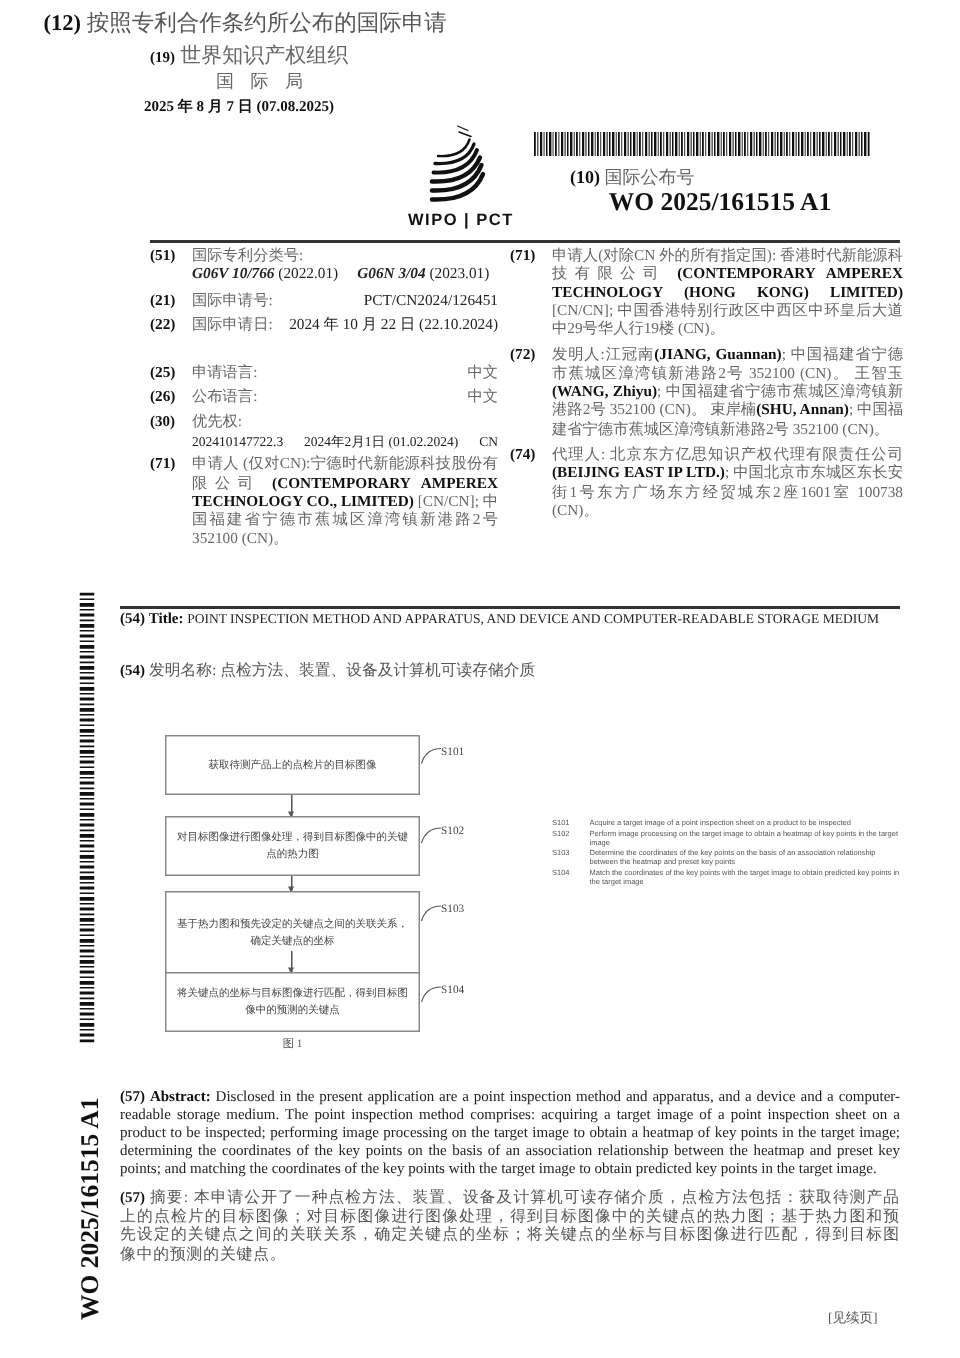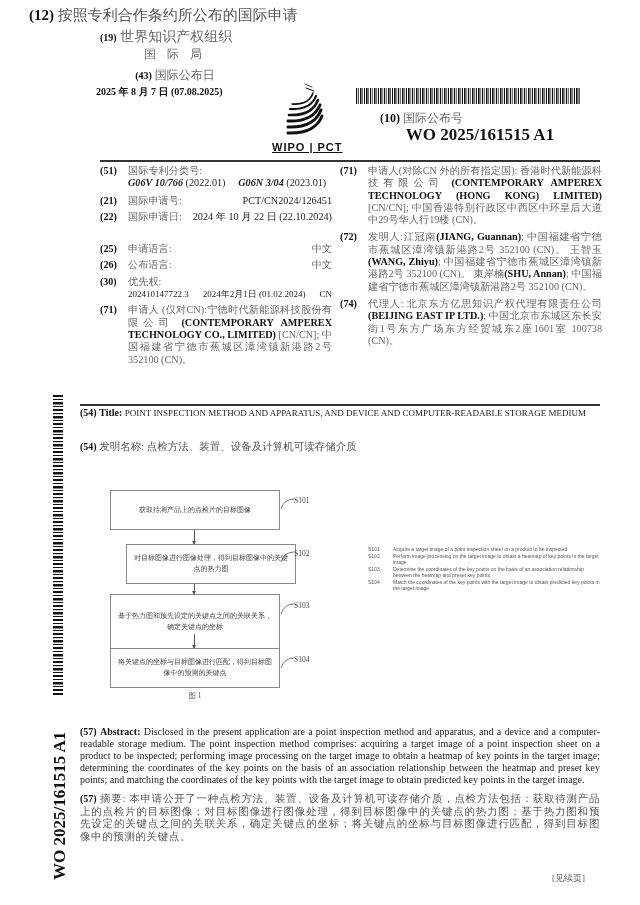--- a/index.html
+++ b/index.html
@@ -48,38 +48,37 @@
 <body>
 
 <div class="abs title12">
   <span class="b">(12)</span>
   <span>按照专利合作条约所公布的国际申请</span>
 </div>
 
 <div class="abs hdr-left">
   <div class="row" style="font-size:14px;"><span class="b" style="font-size:10px;">(19)</span> <span>世界知识产权组织</span></div>
   <div class="center" style="font-size:12px;letter-spacing:4px;">国 际 局</div>
-  <div class="center" style="margin-top:4px;font-size:12px;"><span class="b" style="font-size:10px;">(43)</span> <span>国际公布日</span></div>
   <div class="row b" style="font-size:10px;margin-top:1px;margin-left:-4px;">2025 年 8 月 7 日 (07.08.2025)</div>
 </div>
 
 <div class="abs logo">
   <svg width="90" height="78" viewBox="0 0 90 78">
     <g fill="none" stroke="#111" stroke-linecap="round">
       <path d="M18 55 Q45 56 52 38" stroke-width="3"></path>
       <path d="M18 49 Q44 50 51 32" stroke-width="3"></path>
       <path d="M18 43 Q43 44 50 27" stroke-width="3"></path>
       <path d="M19 37 Q42 38 48 22" stroke-width="2.6"></path>
       <path d="M20 31 Q41 32 46 18" stroke-width="2.2"></path>
       <path d="M22 26 Q39 27 43 15" stroke-width="1.6"></path>
       <path d="M36 10 L44 13" stroke-width="1"></path>
       <path d="M35 6 L42 9" stroke-width="0.8"></path>
     </g>
   </svg>
-  <div style="position:absolute;left:2px;top:63px;width:90px;font-family:'Liberation Sans','DejaVu Sans',sans-serif;font-size:11px;font-weight:bold;letter-spacing:1px;color:#111;text-decoration:underline;">WIPO | PCT</div>
+  <div style="position:absolute;left:2px;top:63px;width:90px;font-family:'Liberation Sans','DejaVu Sans',sans-serif;font-size:11px;font-weight:bold;letter-spacing:1px;color:#111;">WIPO | PCT</div>
 </div>
 
 <svg class="abs barcode-top" viewBox="0 0 224 16" preserveAspectRatio="none">
   <g fill="#111">
     <rect x="0" y="0" width="1.2" height="16"></rect>
       <rect x="2.2" y="0" width="0.7" height="16"></rect>
       <rect x="4" y="0" width="1.5" height="16"></rect>
       <rect x="6.4" y="0" width="0.6" height="16"></rect>
       <rect x="8" y="0" width="1" height="16"></rect>
       <rect x="10" y="0" width="1.6" height="16"></rect>
@@ -386,21 +385,21 @@
 </div>
 
 <div class="abs fig">
   <div class="step" style="top:5px;height:40px;">获取待测产品上的点检片的目标图像</div>
   <div class="arrow" style="top:45px;height:14px;"></div>
   <div class="steplbl" style="left:194px;top:11px;">S101</div>
   <svg style="position:absolute;left:180px;top:12px;" width="16" height="14">
       <path d="M1 12 Q4 2 14 2" fill="none" stroke="#555" stroke-width="0.8"></path>
     </svg>
 
-  <div class="step" style="top:59px;height:40px;margin-left:16px;">对目标图像进行图像处理，得到目标图像中的关键点的热力图</div>
+  <div class="step" style="top:59px;height:40px;">对目标图像进行图像处理，得到目标图像中的关键点的热力图</div>
   <div class="arrow" style="top:99px;height:10px;"></div>
   <div class="steplbl" style="left:194px;top:64px;">S102</div>
   <svg style="position:absolute;left:180px;top:65px;" width="16" height="14">
       <path d="M1 12 Q4 2 14 2" fill="none" stroke="#555" stroke-width="0.8"></path>
     </svg>
 
   <div class="step" style="top:109px;height:56px;">基于热力图和预先设定的关键点之间的关联关系，确定关键点的坐标</div>
   <div class="arrow" style="top:149px;height:14px;"></div>
   <div class="steplbl" style="left:194px;top:116px;">S103</div>
   <svg style="position:absolute;left:180px;top:117px;" width="16" height="14">

